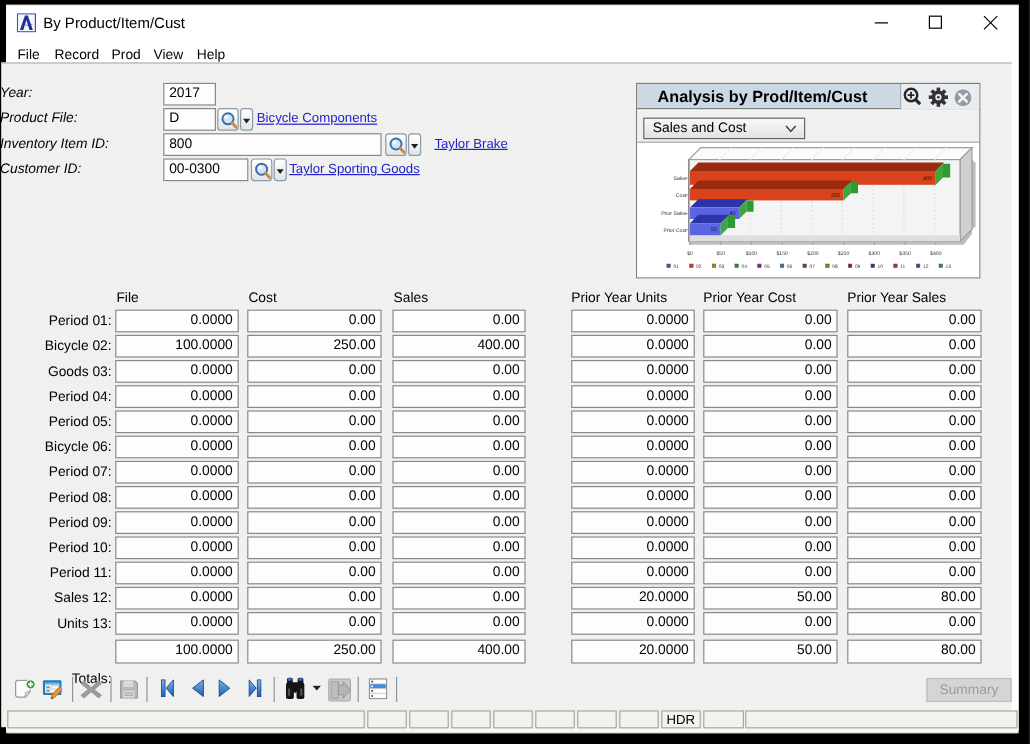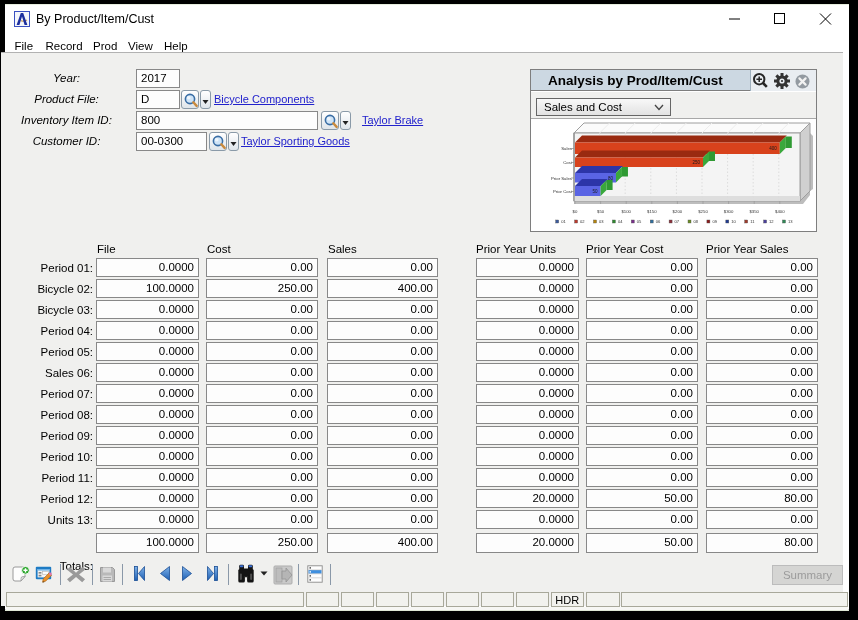--- a/index.html
+++ b/index.html
@@ -1,18 +1,18 @@
 <!DOCTYPE html>
 <html><head><meta charset="utf-8"><style>
 * { margin:0; padding:0; box-sizing:border-box; }
 html,body { width:858px; height:620px; background:#000; font-family:"Liberation Sans",sans-serif; overflow:hidden; }
 #win { position:absolute; left:5px; top:4px; width:844px; height:607px; background:#ffffff; border-radius:0 0 2px 2px; }
 .abs { position:absolute; }
 #client { position:absolute; left:1px; top:52px; width:842px; height:554px; background:#f0f0ee; border-top:1px solid #b2b2b2; }
-.lab { position:absolute; font-style:italic; font-size:11.5px; color:#000; left:0; width:133px; text-align:center; }
+.lab { position:absolute; font-style:italic; font-size:11.5px; color:#000; left:0; width:133px; text-align:left; }
 .fld { position:absolute; height:19px; border:1px solid #888; background:#fdfdfd; font-size:11.5px; text-align:right; padding:2px 4px 0 0; color:#000; }
 .fldl { position:absolute; height:19px; border:1px solid #888; background:#fdfdfd; font-size:11.5px; text-align:left; padding:2px 0 0 4px; color:#000; }
 .hdr { position:absolute; font-size:11.5px; color:#000; }
 .rlab { position:absolute; font-size:11.5px; color:#000; left:0; width:93px; text-align:right; }
 .link { position:absolute; font-size:11px; color:#2222cc; text-decoration:underline; }
 .btn { position:absolute; border:1px solid #8a9aa8; border-radius:3px; background:linear-gradient(#ffffff,#dfe5ea); }
 .seg { position:absolute; top:592px; height:15px; border:1px solid #a8a89a; background:#f2f2ee; font-size:11px; text-align:center; padding-top:1px; color:#000; }
 .menu { position:absolute; top:40px; font-size:11.5px; color:#000; }
 </style></head>
 <body>
@@ -231,42 +231,42 @@
 <div class="fld" style="left:476px;top:258px;width:103px;height:19px">0.0000</div>
 <div class="fld" style="left:586px;top:258px;width:112px;height:19px">0.00</div>
 <div class="fld" style="left:706px;top:258px;width:112px;height:19px">0.00</div>
 <div class="rlab" style="top:283px">Bicycle 02:</div>
 <div class="fld" style="left:96px;top:279px;width:103px;height:19px">100.0000</div>
 <div class="fld" style="left:206px;top:279px;width:112px;height:19px">250.00</div>
 <div class="fld" style="left:327px;top:279px;width:111px;height:19px">400.00</div>
 <div class="fld" style="left:476px;top:279px;width:103px;height:19px">0.0000</div>
 <div class="fld" style="left:586px;top:279px;width:112px;height:19px">0.00</div>
 <div class="fld" style="left:706px;top:279px;width:112px;height:19px">0.00</div>
-<div class="rlab" style="top:304px">Bicycle 03:</div>
+<div class="rlab" style="top:304px">Goods 03:</div>
 <div class="fld" style="left:96px;top:300px;width:103px;height:19px">0.0000</div>
 <div class="fld" style="left:206px;top:300px;width:112px;height:19px">0.00</div>
 <div class="fld" style="left:327px;top:300px;width:111px;height:19px">0.00</div>
 <div class="fld" style="left:476px;top:300px;width:103px;height:19px">0.0000</div>
 <div class="fld" style="left:586px;top:300px;width:112px;height:19px">0.00</div>
 <div class="fld" style="left:706px;top:300px;width:112px;height:19px">0.00</div>
 <div class="rlab" style="top:325px">Period 04:</div>
 <div class="fld" style="left:96px;top:321px;width:103px;height:19px">0.0000</div>
 <div class="fld" style="left:206px;top:321px;width:112px;height:19px">0.00</div>
 <div class="fld" style="left:327px;top:321px;width:111px;height:19px">0.00</div>
 <div class="fld" style="left:476px;top:321px;width:103px;height:19px">0.0000</div>
 <div class="fld" style="left:586px;top:321px;width:112px;height:19px">0.00</div>
 <div class="fld" style="left:706px;top:321px;width:112px;height:19px">0.00</div>
 <div class="rlab" style="top:346px">Period 05:</div>
 <div class="fld" style="left:96px;top:342px;width:103px;height:19px">0.0000</div>
 <div class="fld" style="left:206px;top:342px;width:112px;height:19px">0.00</div>
 <div class="fld" style="left:327px;top:342px;width:111px;height:19px">0.00</div>
 <div class="fld" style="left:476px;top:342px;width:103px;height:19px">0.0000</div>
 <div class="fld" style="left:586px;top:342px;width:112px;height:19px">0.00</div>
 <div class="fld" style="left:706px;top:342px;width:112px;height:19px">0.00</div>
-<div class="rlab" style="top:367px">Sales 06:</div>
+<div class="rlab" style="top:367px">Bicycle 06:</div>
 <div class="fld" style="left:96px;top:363px;width:103px;height:19px">0.0000</div>
 <div class="fld" style="left:206px;top:363px;width:112px;height:19px">0.00</div>
 <div class="fld" style="left:327px;top:363px;width:111px;height:19px">0.00</div>
 <div class="fld" style="left:476px;top:363px;width:103px;height:19px">0.0000</div>
 <div class="fld" style="left:586px;top:363px;width:112px;height:19px">0.00</div>
 <div class="fld" style="left:706px;top:363px;width:112px;height:19px">0.00</div>
 <div class="rlab" style="top:388px">Period 07:</div>
 <div class="fld" style="left:96px;top:384px;width:103px;height:19px">0.0000</div>
 <div class="fld" style="left:206px;top:384px;width:112px;height:19px">0.00</div>
 <div class="fld" style="left:327px;top:384px;width:111px;height:19px">0.00</div>
@@ -294,21 +294,21 @@
 <div class="fld" style="left:476px;top:447px;width:103px;height:19px">0.0000</div>
 <div class="fld" style="left:586px;top:447px;width:112px;height:19px">0.00</div>
 <div class="fld" style="left:706px;top:447px;width:112px;height:19px">0.00</div>
 <div class="rlab" style="top:472px">Period 11:</div>
 <div class="fld" style="left:96px;top:468px;width:103px;height:19px">0.0000</div>
 <div class="fld" style="left:206px;top:468px;width:112px;height:19px">0.00</div>
 <div class="fld" style="left:327px;top:468px;width:111px;height:19px">0.00</div>
 <div class="fld" style="left:476px;top:468px;width:103px;height:19px">0.0000</div>
 <div class="fld" style="left:586px;top:468px;width:112px;height:19px">0.00</div>
 <div class="fld" style="left:706px;top:468px;width:112px;height:19px">0.00</div>
-<div class="rlab" style="top:493px">Period 12:</div>
+<div class="rlab" style="top:493px">Sales 12:</div>
 <div class="fld" style="left:96px;top:489px;width:103px;height:19px">0.0000</div>
 <div class="fld" style="left:206px;top:489px;width:112px;height:19px">0.00</div>
 <div class="fld" style="left:327px;top:489px;width:111px;height:19px">0.00</div>
 <div class="fld" style="left:476px;top:489px;width:103px;height:19px">20.0000</div>
 <div class="fld" style="left:586px;top:489px;width:112px;height:19px">50.00</div>
 <div class="fld" style="left:706px;top:489px;width:112px;height:19px">80.00</div>
 <div class="rlab" style="top:514px">Units 13:</div>
 <div class="fld" style="left:96px;top:510px;width:103px;height:19px">0.0000</div>
 <div class="fld" style="left:206px;top:510px;width:112px;height:19px">0.00</div>
 <div class="fld" style="left:327px;top:510px;width:111px;height:19px">0.00</div>

